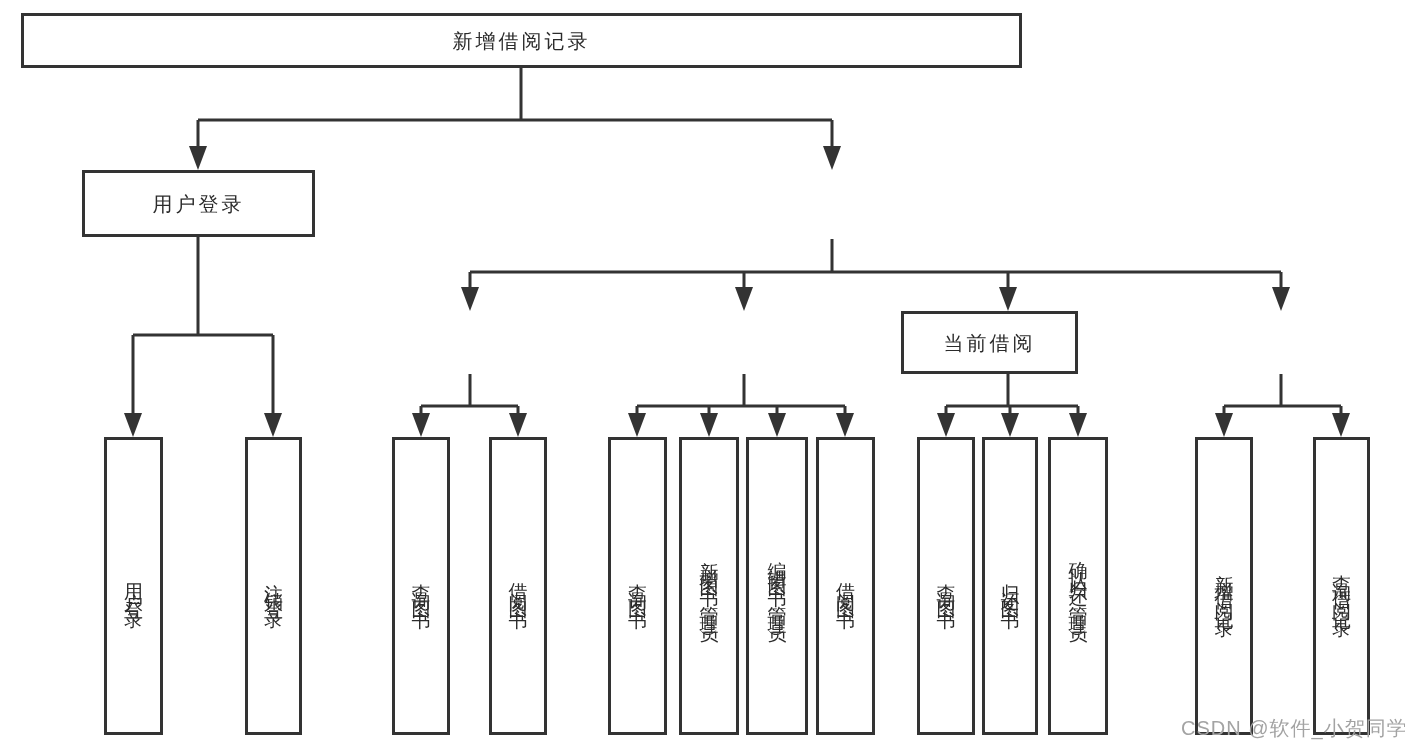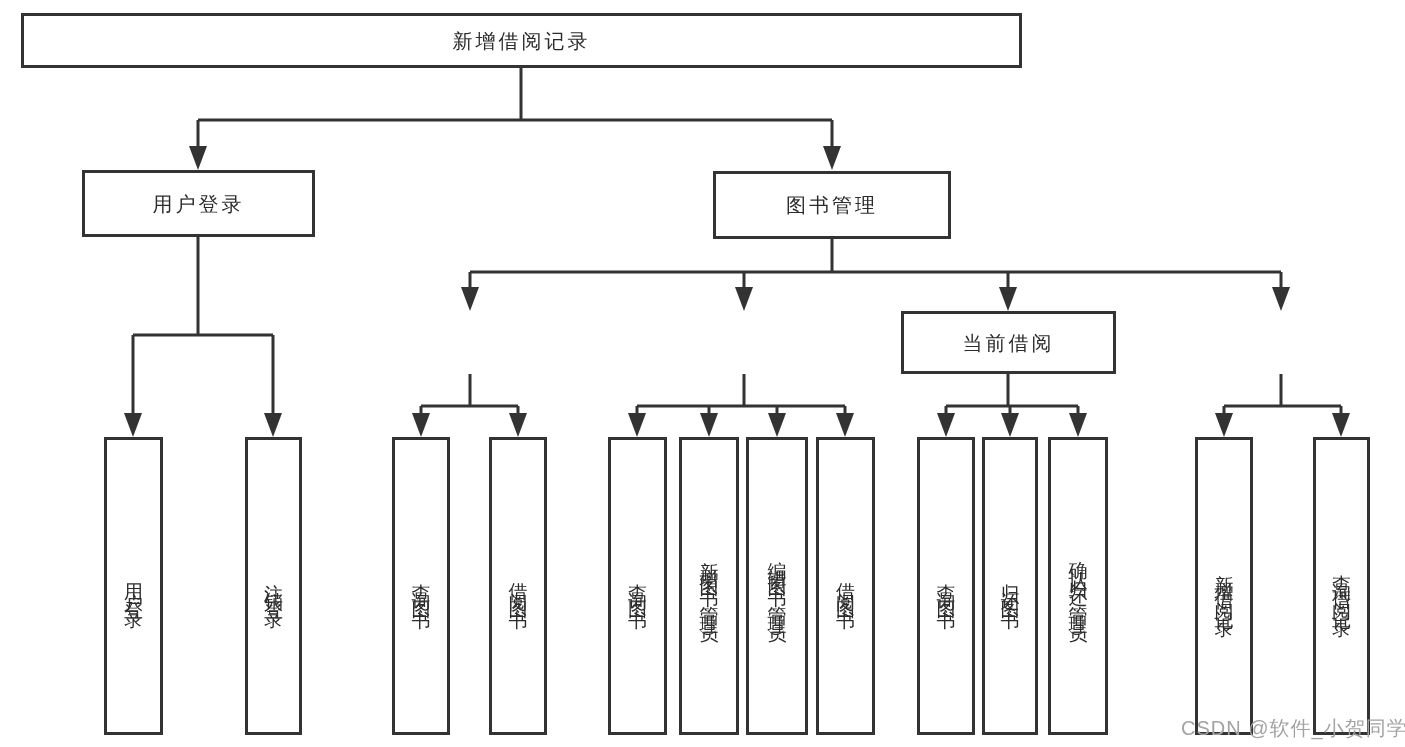--- a/index.html
+++ b/index.html
@@ -84,25 +84,22 @@
     <polygon points="1332,413 1350,413 1341,437"></polygon>
   </svg>
 
   <div class="box" style="left:21px;top:13px;width:1001px;height:55px">
     <span class="hlabel">新增借阅记录</span>
   </div>
 
   <div class="box" style="left:82px;top:170px;width:233px;height:67px">
     <span class="hlabel">用户登录</span>
   </div>
-  <div class="box" style="left:713px;top:171px;width:238px;height:68px">
-    <span class="hlabel">图书管理</span>
-  </div>
 
-  <div class="box" style="left:901px;top:311px;width:215px;height:63px">
+  <div class="box" style="left:901px;top:311px;width:177px;height:63px">
     <span class="hlabel">当前借阅</span>
   </div>
 
   <div class="box" style="left:104px;top:437px;width:59px;height:298px">
     <span class="vlabel">用户登录</span>
   </div>
   <div class="box" style="left:245px;top:437px;width:57px;height:298px">
     <span class="vlabel">注销登录</span>
   </div>
 

